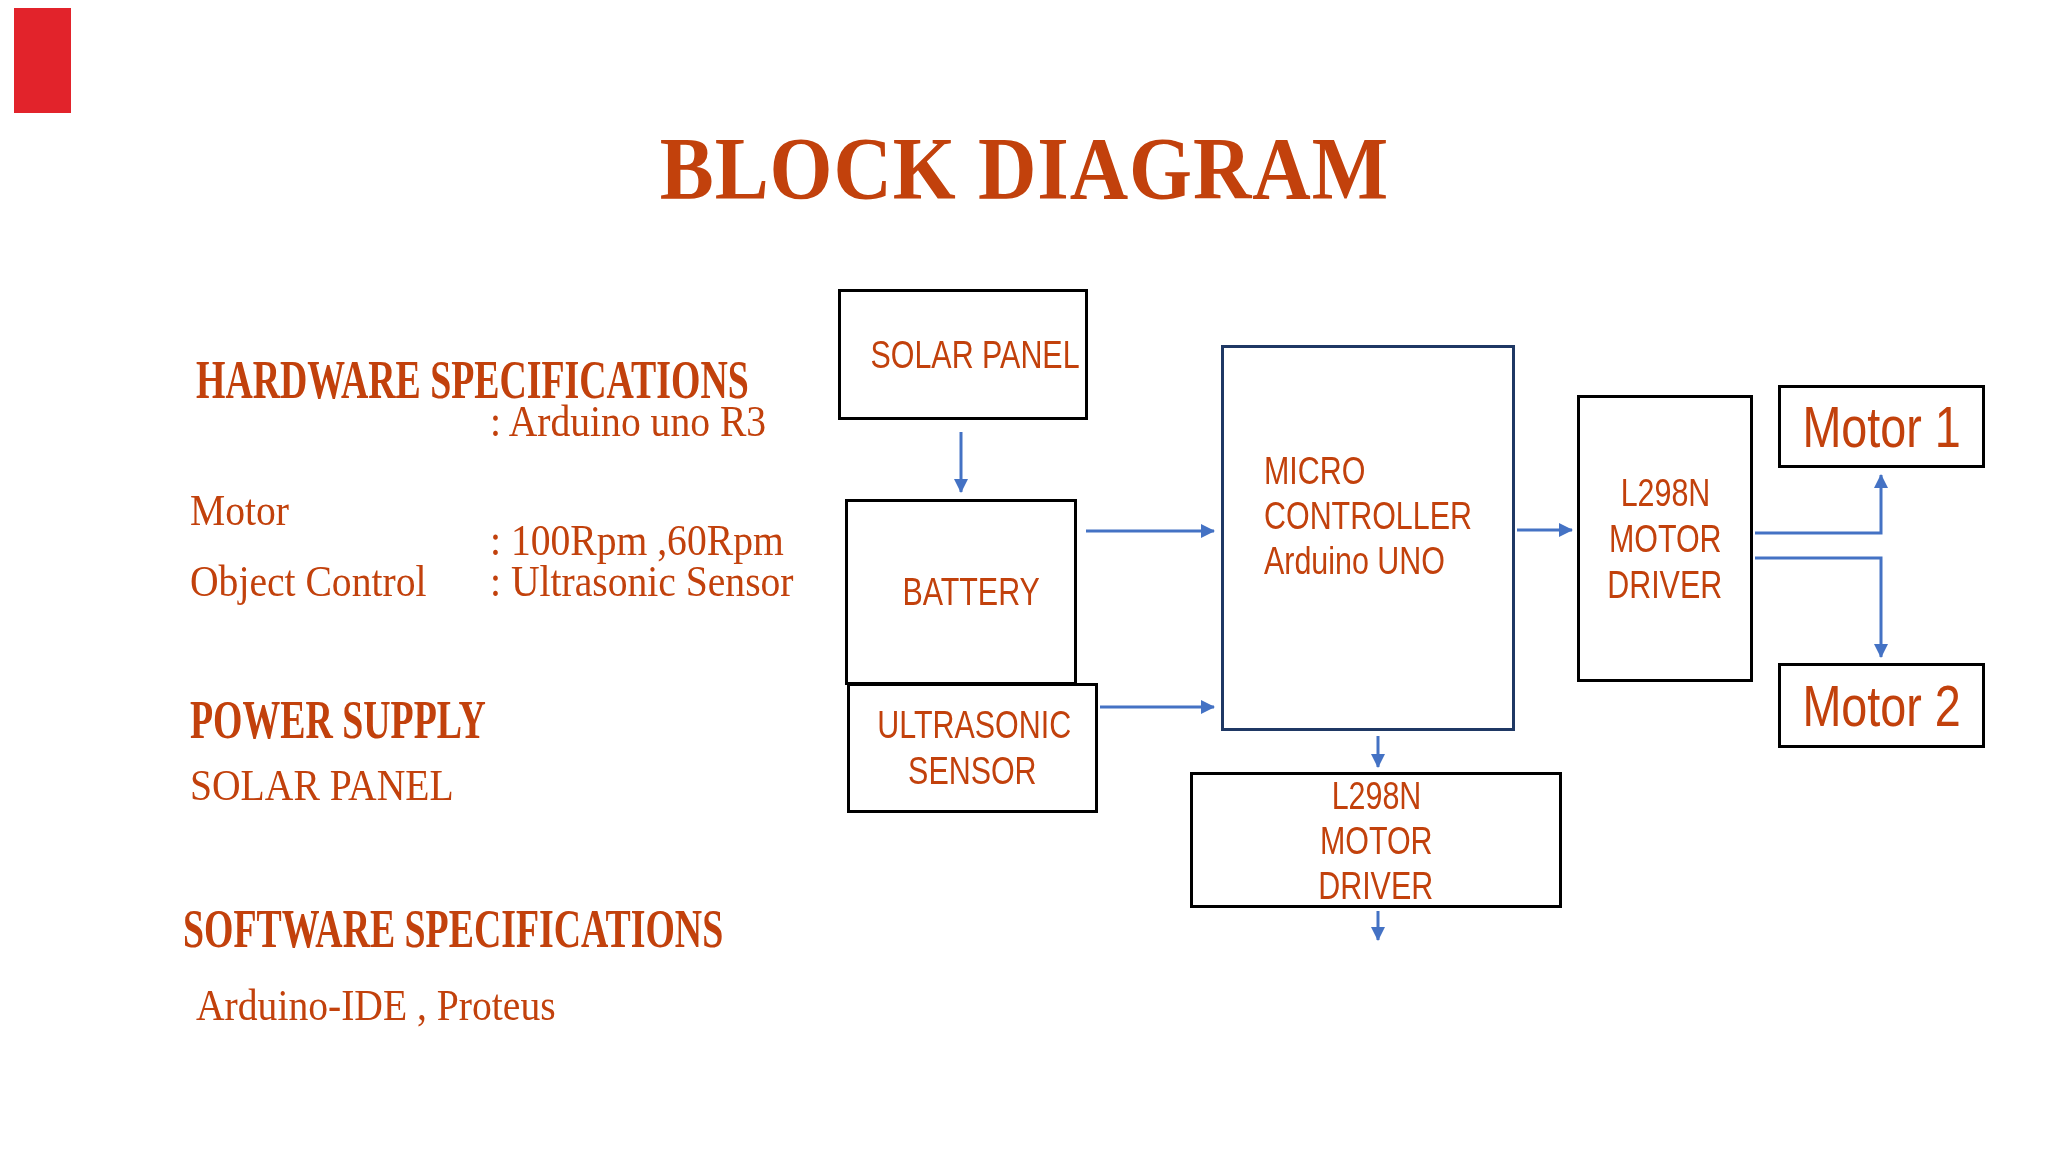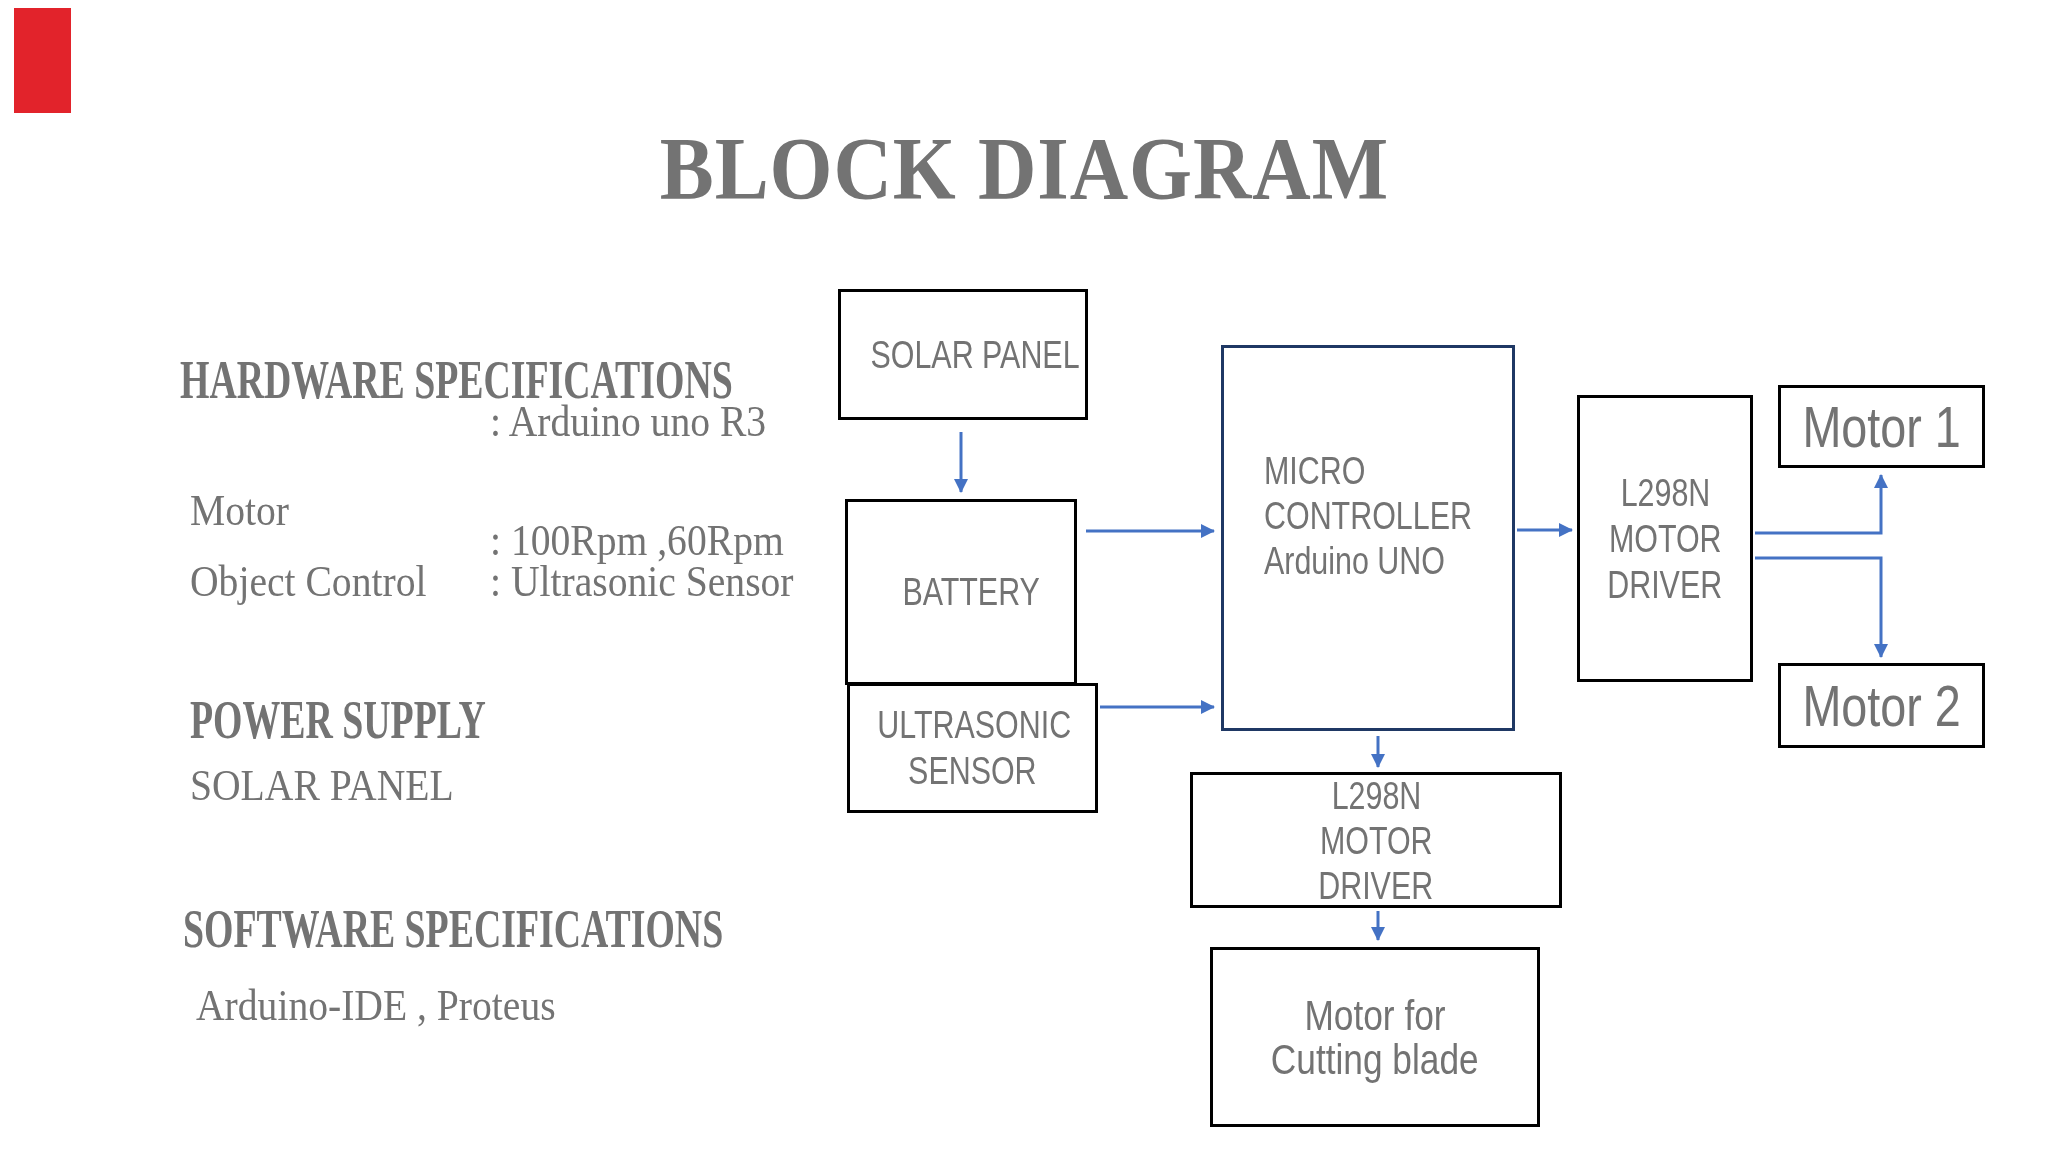--- a/index.html
+++ b/index.html
@@ -1,18 +1,18 @@
 <!DOCTYPE html>
 <html><head>
 <meta charset="utf-8">
 <style>
   html,body{margin:0;padding:0;background:#ffffff;}
   .canvas{
     position:relative;width:2048px;height:1152px;background:#ffffff;
-    overflow:hidden;font-family:"Liberation Sans",sans-serif;color:#737373;
+    overflow:hidden;font-family:"Liberation Sans",sans-serif;color:#c2410c;
   }
   
   .sxC{display:inline-block;transform:scaleX(.70);transform-origin:0 50%;white-space:nowrap;}
   .sxB{display:inline-block;transform:scaleX(.90);transform-origin:0 50%;white-space:nowrap;}
   .sxT{display:inline-block;transform:scaleX(.92);transform-origin:50% 50%;white-space:nowrap;}
   .sxS{display:inline-block;transform:scaleX(.78);transform-origin:50% 50%;white-space:nowrap;}
   .sxSL{display:inline-block;transform:scaleX(.78);transform-origin:0 50%;white-space:nowrap;}
   .sxM{display:inline-block;transform:scaleX(.82);transform-origin:50% 50%;white-space:nowrap;}
   
   .title-wrap{position:absolute;left:0;top:118px;width:2048px;text-align:center;
@@ -39,21 +39,21 @@
 <body>
 
 <div class="canvas">
 
   <div class="red-marker"></div>
 
   <div class="title-wrap">
     <span class="sxT">BLOCK DIAGRAM</span>
   </div>
 
-  <div class="serh" style="left:180px;top:351px;">
+  <div class="serh" style="left:196px;top:351px;">
     <span class="sxC">HARDWARE SPECIFICATIONS</span>
   </div>
 
   <div class="ser" style="left:490px;top:398px;">
     <span class="sxB">: Arduino uno R3</span>
   </div>
 
   <div class="ser" style="left:190px;top:487px;">
     <span class="sxB">Motor</span>
   </div>
@@ -114,24 +114,20 @@
   <div class="box box-motor" style="left:1778px;top:663px;width:207px;height:85px;">
     <div class="ln"><span class="sxM">Motor 2</span></div>
   </div>
 
   <div class="box" style="left:1190px;top:772px;width:372px;height:136px;line-height:45px;">
     <div class="ln"><span class="sxS">L298N</span></div>
     <div class="ln"><span class="sxS">MOTOR</span></div>
     <div class="ln"><span class="sxS">DRIVER</span></div>
   </div>
 
-  <div class="box box-cut" style="left:1210px;top:947px;width:330px;height:180px;">
-    <div class="ln"><span class="sxM">Motor for</span></div>
-    <div class="ln"><span class="sxM">Cutting blade</span></div>
-  </div>
 
   <svg class="arrows" viewBox="0 0 2048 1152" xmlns="http://www.w3.org/2000/svg">
     <defs>
       <marker id="ah" markerUnits="userSpaceOnUse" markerWidth="18" markerHeight="18" refX="13" refY="7" orient="auto">
         <path d="M0,0 L14,7 L0,14 Z" fill="#4472C4"></path>
       </marker>
     </defs>
     <g stroke="#4472C4" stroke-width="3" fill="none">
       <path d="M961,432 L961,492" marker-end="url(#ah)"></path>
       <path d="M1086,531 L1214,531" marker-end="url(#ah)"></path>

